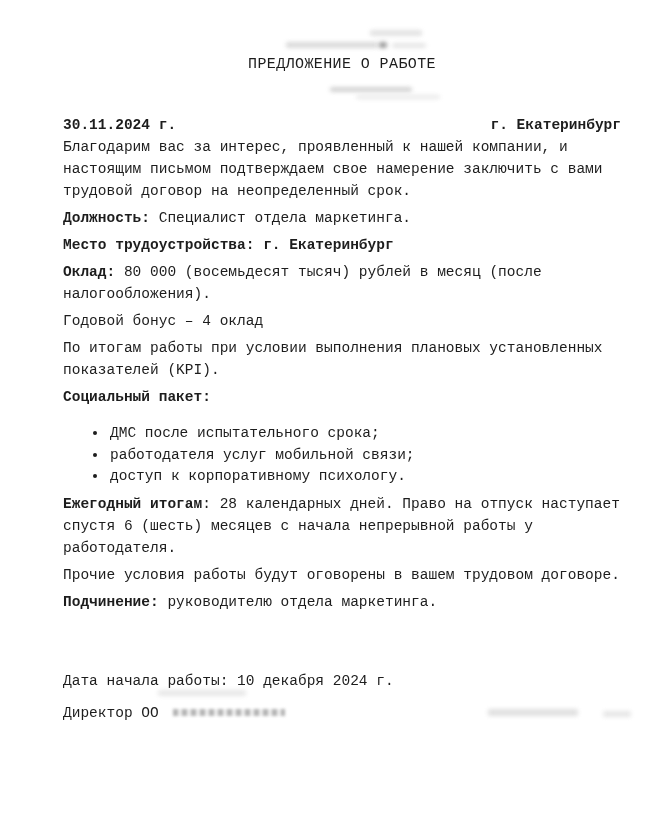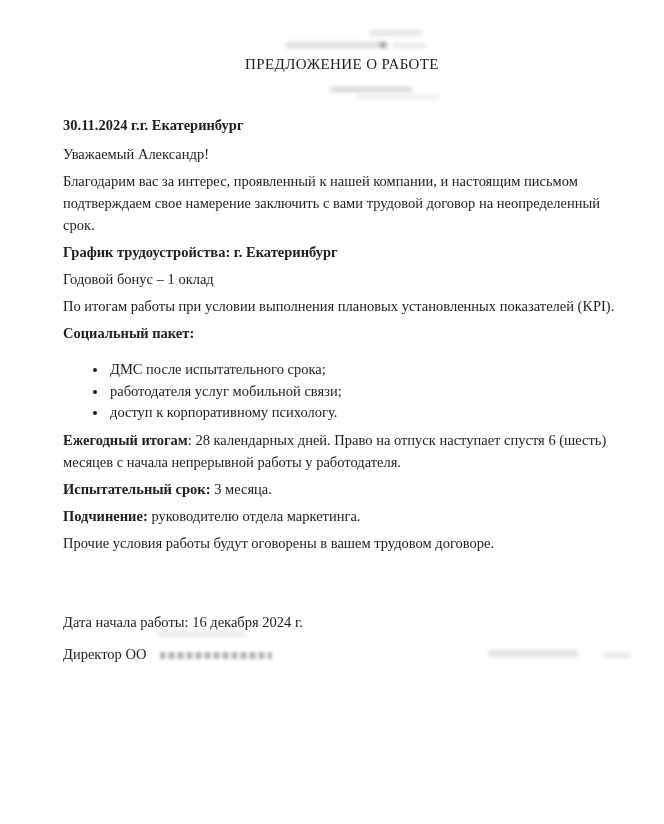--- a/index.html
+++ b/index.html
@@ -1,15 +1,15 @@
 <!DOCTYPE html>
 <html lang="ru"><head>
 <meta charset="utf-8">
 <style>
-  * { box-sizing: border-box; }
+  * { box-sizing: border-box; font-family: Liberation Mono, monospace; }
   html, body { margin: 0; padding: 0; }
   body {
     background: #e9e9e9;
     font-family: "Liberation Serif", "DejaVu Serif", serif;
   }
   .page {
     position: relative;
     width: 664px;
     height: 824px;
     margin: 0 auto;
@@ -25,21 +25,21 @@
   .title {
     margin: 56px 0 0 0;
     text-align: center;
     font-size: 15px;
     font-weight: 400;
     letter-spacing: 0.4px;
     line-height: 17px;
   }
   .dateline {
     display: flex;
-    justify-content: flex-start;
+    justify-content: space-between;
     font-weight: bold;
     margin-top: 41px;
   }
   p { margin: 0 0 5px 0; }
   .greeting { margin-top: 7px; }
   b, .bold { font-weight: bold; }
   ul.benefits {
     margin: 15px 0 5px 0;
     padding: 0 0 0 45px;
     list-style: disc;
@@ -92,52 +92,52 @@
 
   <div class="content">
 
     <h1 class="title">ПРЕДЛОЖЕНИЕ О РАБОТЕ</h1>
 
     <div class="dateline">
       <span>30.11.2024 г.</span>
       <span>г. Екатеринбург</span>
     </div>
 
-    <p class="greeting">Уважаемый Александр!</p>
 
     <p>Благодарим вас за интерес, проявленный к нашей компании, и настоящим письмом подтверждаем свое намерение заключить с вами трудовой договор на неопределенный срок.</p>
 
+    <p><b>Должность:</b><span> Специалист отдела маркетинга.</span></p>
 
-    <p class="bold">График трудоустройства: г. Екатеринбург</p>
+    <p class="bold">Место трудоустройства: г. Екатеринбург</p>
+
+    <p><b>Оклад:</b><span> 80 000 (восемьдесят тысяч) рублей в месяц (после налогообложения).</span></p>
 
 
-
-    <p>Годовой бонус – 1 оклад</p>
+    <p>Годовой бонус – 4 оклад</p>
 
     <p>По итогам работы при условии выполнения плановых установленных показателей (KPI).</p>
 
     <p class="bold">Социальный пакет:</p>
 
     <ul class="benefits">
       <li>ДМС после испытательного срока;</li>
       <li>работодателя услуг мобильной связи;</li>
       <li>доступ к корпоративному психологу.</li>
     </ul>
 
 
     <p><b>Ежегодный итогам</b><span>: 28 календарных дней. Право на отпуск наступает спустя 6 (шесть) месяцев с начала непрерывной работы у работодателя.</span></p>
 
-    <p><b>Испытательный срок:</b><span> 3 месяца.</span></p>
+
+    <p>Прочие условия работы будут оговорены в вашем трудовом договоре.</p>
 
     <p><b>Подчинение:</b><span> руководителю отдела маркетинга.</span></p>
 
-    <p>Прочие условия работы будут оговорены в вашем трудовом договоре.</p>
 
-
-    <p class="start-date">Дата начала работы: 16 декабря 2024 г.</p>
+    <p class="start-date">Дата начала работы: 10 декабря 2024 г.</p>
 
     <p class="signature-row">
       <span class="redaction smudge-sig-above"></span>
       <span>Директор ОО</span><span class="sig-blur-inline"></span>
       <span class="redaction smudge-sig-right"></span>
       <span class="redaction smudge-sig-right2"></span>
     </p>
 
   </div>
 </div>

